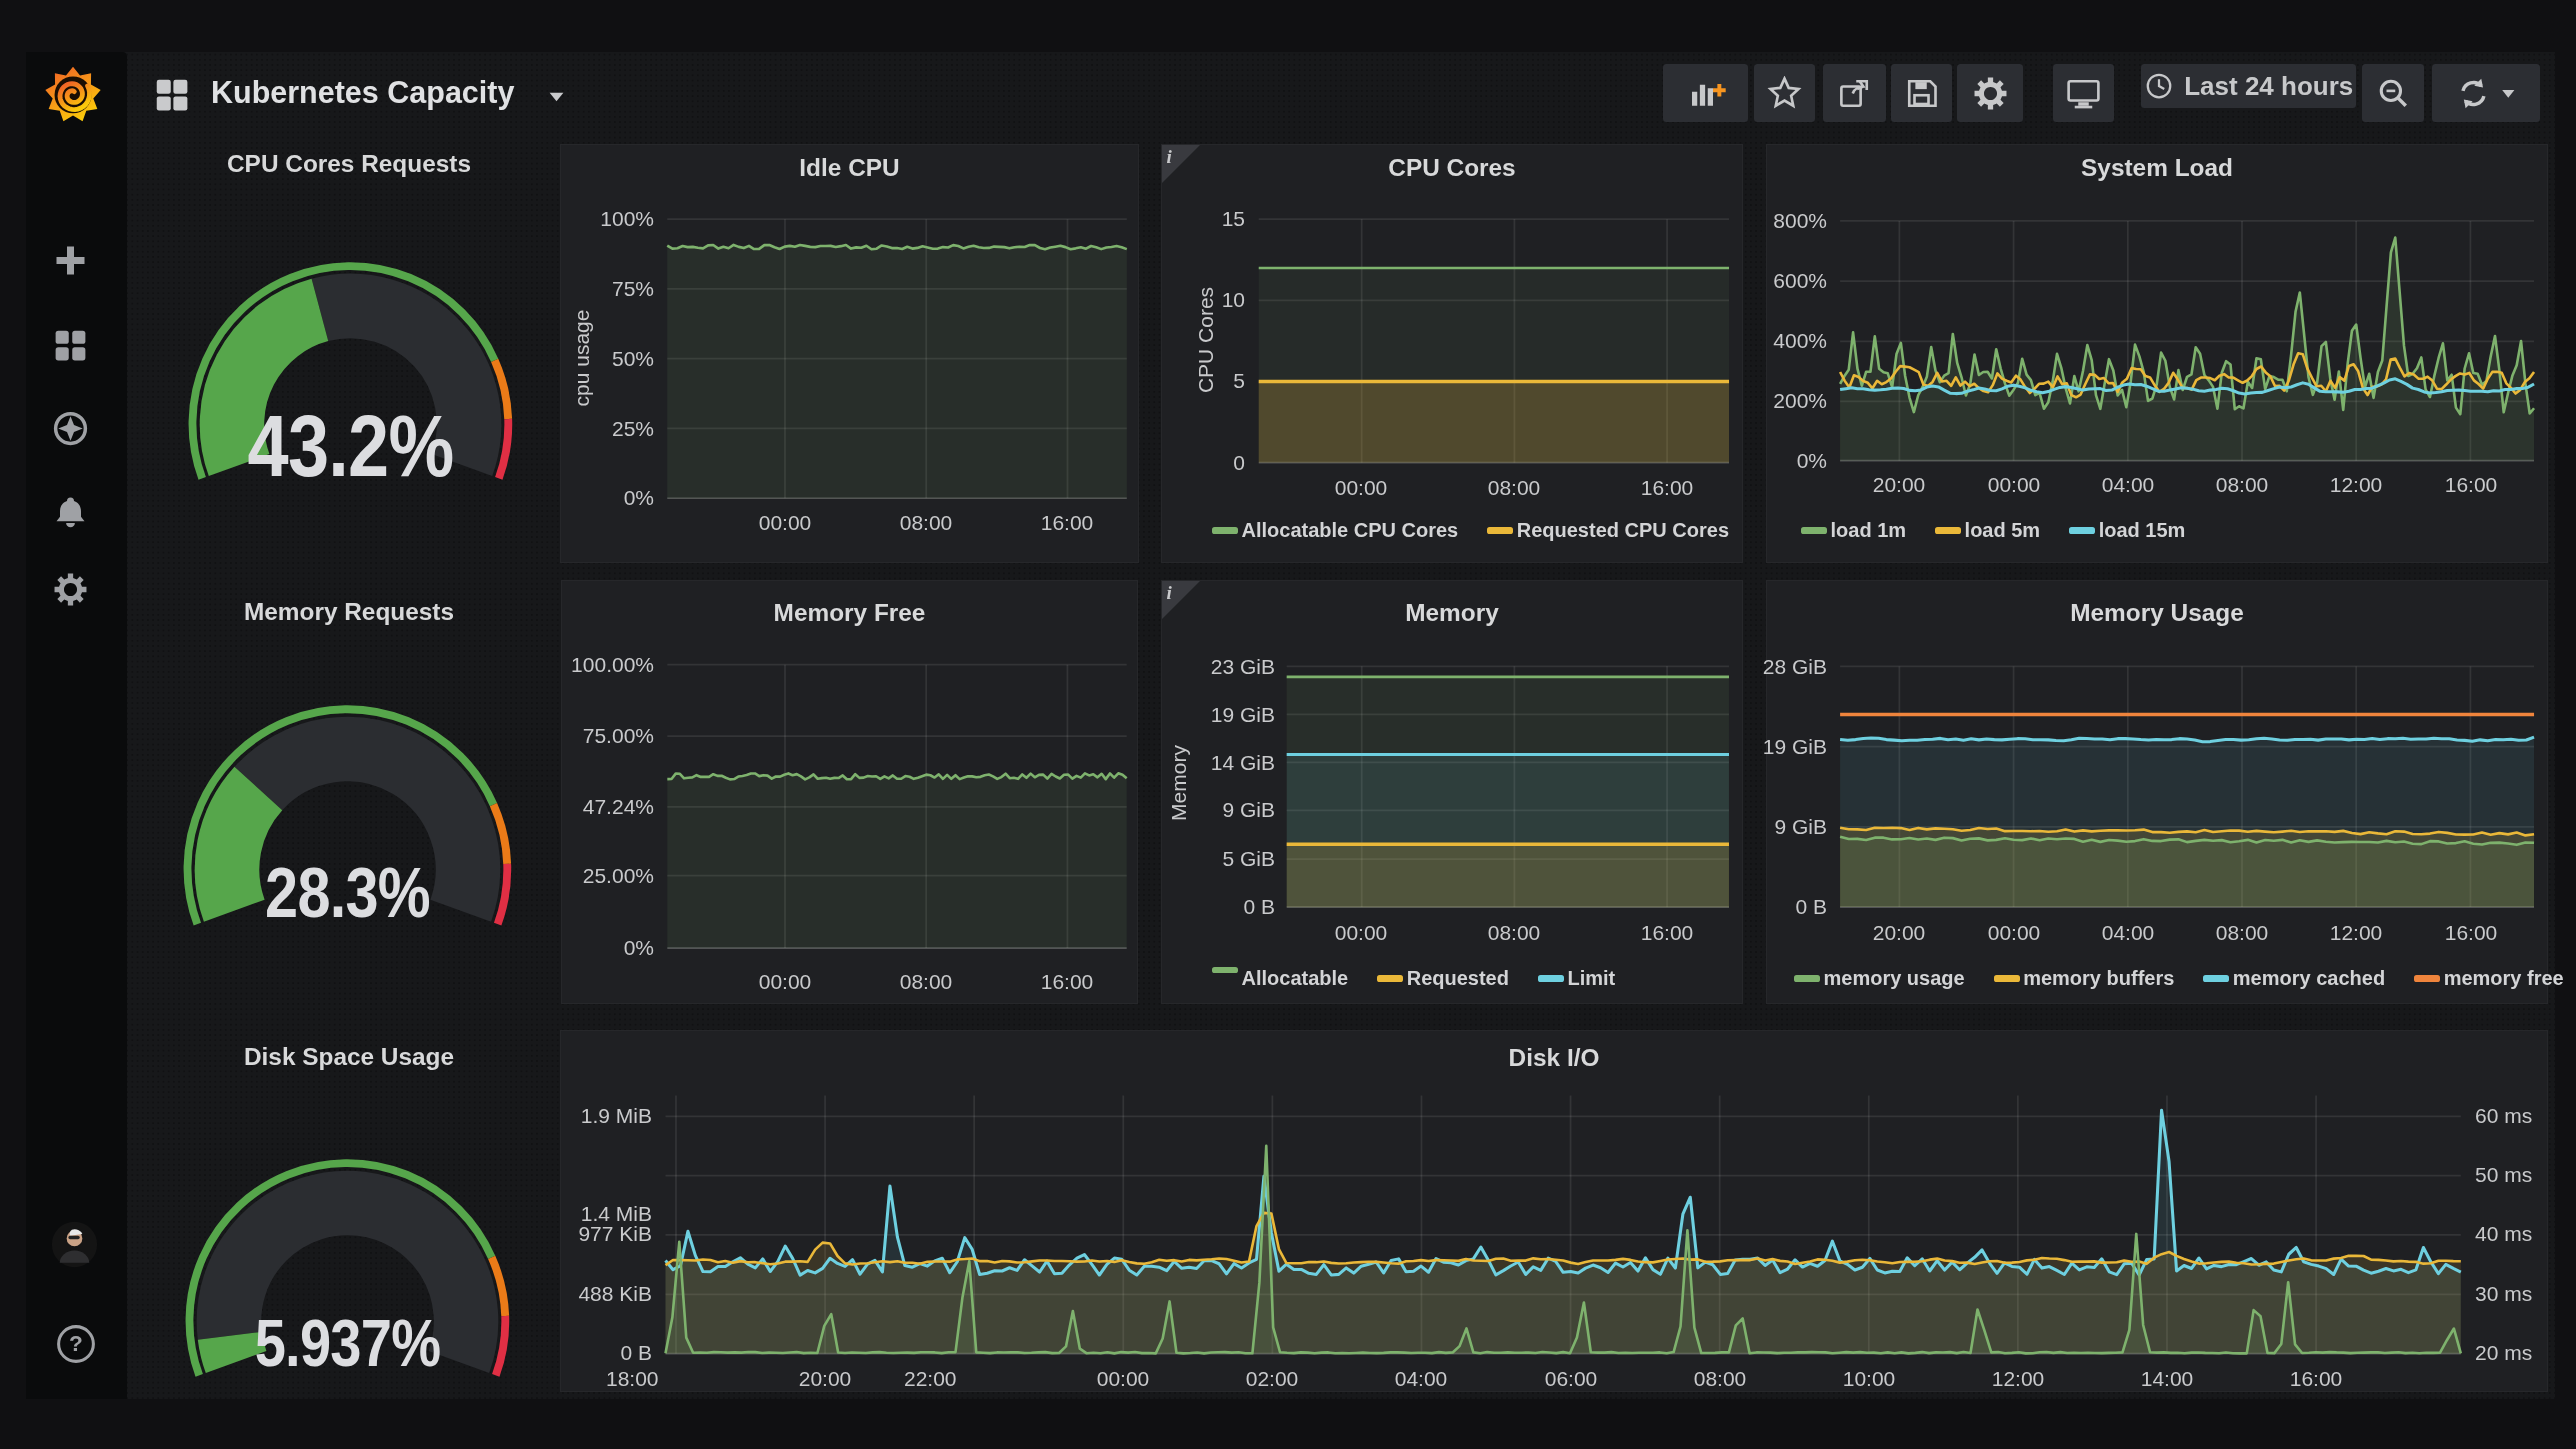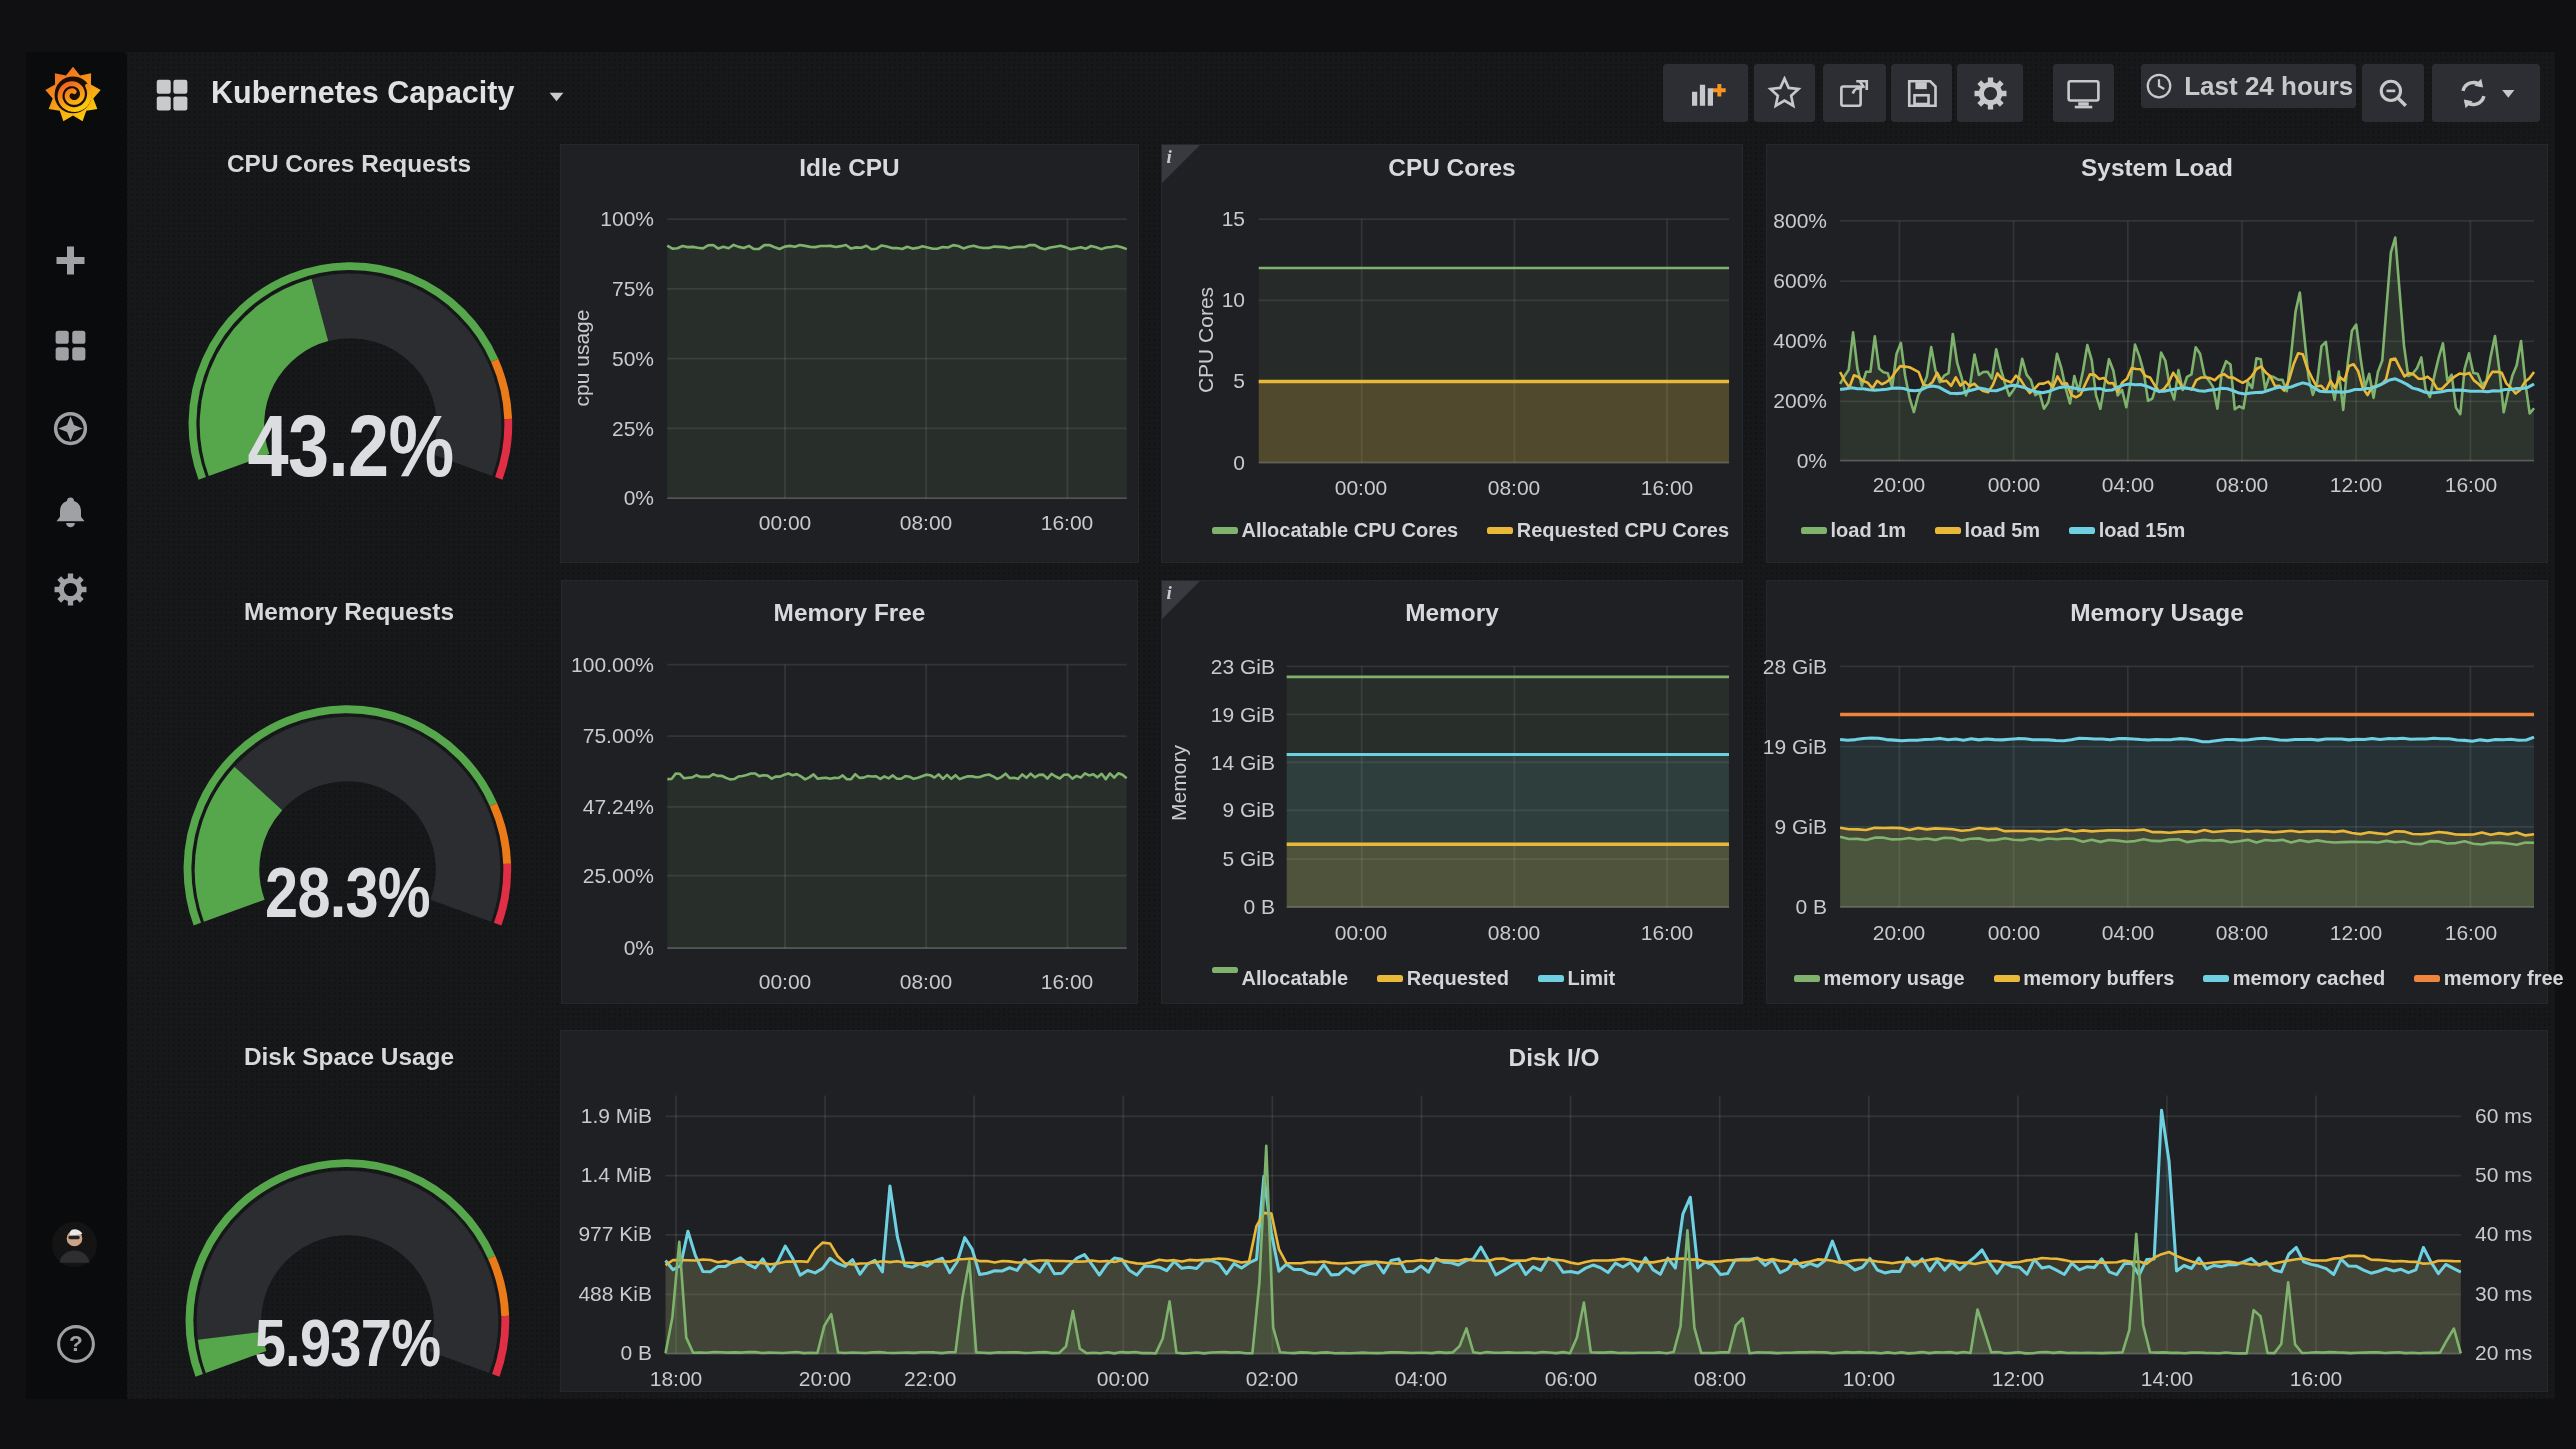--- a/index.html
+++ b/index.html
@@ -381,30 +381,30 @@
       <line x1="2656" y1="1256" x2="2656" y2="1552" stroke="rgba(255,255,255,0.09)" stroke-width="2"></line>
       <line x1="763" y1="1552" x2="2822" y2="1552" stroke="rgba(255,255,255,0.16)" stroke-width="2"></line>
       <polygon points="763.0,1445.3 771.6,1455.8 780.2,1451.3 788.7,1411.8 797.3,1439.7 805.9,1457.9 814.5,1458.2 823.1,1452.2 831.6,1452.1 840.2,1446.7 848.8,1442.1 857.4,1449.4 866.0,1453.7 874.5,1443.4 883.1,1457.9 891.7,1446.6 900.3,1428.7 908.8,1442.8 917.4,1462.0 926.0,1456.8 934.6,1459.5 943.2,1454.3 951.7,1442.7 960.3,1448.6 968.9,1452.0 977.5,1444.3 986.1,1461.0 994.6,1449.4 1003.2,1445.1 1011.8,1458.4 1020.4,1359.9 1029.0,1418.5 1037.5,1451.1 1046.1,1453.0 1054.7,1448.9 1063.3,1451.7 1071.8,1445.7 1080.4,1442.7 1089.0,1459.3 1097.6,1446.7 1106.2,1419.0 1114.7,1432.4 1123.3,1461.4 1131.9,1459.9 1140.5,1457.1 1149.1,1457.3 1157.6,1453.6 1166.2,1456.6 1174.8,1444.4 1183.4,1451.5 1192.0,1458.5 1200.5,1446.0 1209.1,1460.5 1217.7,1459.8 1226.3,1450.2 1234.9,1442.6 1243.4,1438.4 1252.0,1449.7 1260.6,1461.9 1269.2,1449.7 1277.8,1442.5 1286.3,1443.9 1294.9,1456.4 1303.5,1461.9 1312.1,1451.9 1320.6,1451.8 1329.2,1453.0 1337.8,1457.0 1346.4,1446.4 1355.0,1454.2 1363.5,1453.1 1372.1,1454.5 1380.7,1445.6 1389.3,1445.4 1397.9,1449.0 1406.4,1460.5 1415.0,1448.9 1423.6,1453.9 1432.2,1448.1 1440.8,1444.1 1449.3,1348.7 1457.9,1413.7 1466.5,1457.5 1475.1,1449.5 1483.7,1455.7 1492.2,1455.5 1500.8,1460.0 1509.4,1461.2 1518.0,1450.1 1526.5,1461.8 1535.1,1461.2 1543.7,1453.8 1552.3,1459.7 1560.9,1451.8 1569.4,1449.5 1578.0,1446.9 1586.6,1459.5 1595.2,1445.2 1603.8,1443.4 1612.3,1458.1 1620.9,1457.5 1629.5,1451.7 1638.1,1458.7 1646.7,1443.0 1655.2,1447.2 1663.8,1447.8 1672.4,1450.4 1681.0,1445.4 1689.5,1443.4 1698.1,1429.8 1706.7,1444.9 1715.3,1461.7 1723.9,1456.9 1732.4,1451.6 1741.0,1447.0 1749.6,1461.2 1758.2,1452.5 1766.8,1456.6 1775.3,1442.6 1783.9,1446.2 1792.5,1458.8 1801.1,1457.9 1809.7,1459.6 1818.2,1454.0 1826.8,1450.5 1835.4,1453.6 1844.0,1459.0 1852.6,1448.2 1861.1,1452.7 1869.7,1447.5 1878.3,1457.4 1886.9,1442.2 1895.5,1455.7 1904.0,1461.1 1912.6,1442.5 1921.2,1453.9 1929.8,1392.2 1938.3,1372.7 1946.9,1453.7 1955.5,1447.1 1964.1,1450.1 1972.7,1461.2 1981.2,1460.1 1989.8,1444.7 1998.4,1443.9 2007.0,1443.9 2015.6,1442.5 2024.1,1450.9 2032.7,1444.8 2041.3,1459.3 2049.9,1455.1 2058.5,1444.5 2067.0,1452.8 2075.6,1448.5 2084.2,1451.9 2092.8,1445.3 2101.3,1423.1 2109.9,1445.7 2118.5,1449.6 2127.1,1456.2 2135.7,1453.0 2144.2,1442.9 2152.8,1456.2 2161.4,1459.5 2170.0,1457.5 2178.6,1457.8 2187.1,1442.2 2195.7,1451.3 2204.3,1443.3 2212.9,1457.3 2221.5,1445.5 2230.0,1456.2 2238.6,1447.1 2247.2,1455.9 2255.8,1448.3 2264.4,1441.6 2272.9,1433.1 2281.5,1448.2 2290.1,1460.0 2298.7,1447.9 2307.2,1452.1 2315.8,1453.0 2324.4,1461.0 2333.0,1444.0 2341.6,1454.0 2350.1,1452.2 2358.7,1456.7 2367.3,1461.3 2375.9,1448.2 2384.5,1456.0 2393.0,1452.5 2401.6,1453.2 2410.2,1443.3 2418.8,1458.3 2427.4,1461.5 2435.9,1449.1 2444.5,1448.4 2453.1,1461.9 2461.7,1444.2 2470.3,1443.5 2478.8,1273.0 2487.4,1331.8 2496.0,1457.2 2504.6,1451.0 2513.2,1454.4 2521.7,1442.4 2530.3,1454.9 2538.9,1450.9 2547.5,1452.3 2556.0,1449.8 2564.6,1450.0 2573.2,1446.5 2581.8,1443.0 2590.4,1450.7 2598.9,1446.9 2607.5,1456.1 2616.1,1458.3 2624.7,1438.1 2633.3,1430.3 2641.8,1446.7 2650.4,1449.7 2659.0,1451.7 2667.6,1454.6 2676.2,1461.3 2684.7,1443.7 2693.3,1451.6 2701.9,1451.8 2710.5,1456.3 2719.1,1459.8 2727.6,1457.6 2736.2,1454.5 2744.8,1457.2 2753.4,1455.4 2761.9,1459.2 2770.5,1456.0 2779.1,1430.4 2787.7,1446.9 2796.3,1460.3 2804.8,1449.7 2813.4,1454.3 2822.0,1458.5 2822.0,1552.0 763.0,1552.0" fill="rgba(110,208,224,0.10)"></polygon>
       <polygon points="763.0,1450.6 771.6,1444.7 780.2,1444.9 788.7,1445.0 797.3,1445.3 805.9,1444.2 814.5,1444.7 823.1,1447.3 831.6,1445.9 840.2,1447.9 848.8,1446.0 857.4,1447.3 866.0,1447.2 874.5,1448.4 883.1,1449.5 891.7,1448.7 900.3,1446.6 908.8,1446.5 917.4,1446.1 926.0,1446.9 934.6,1432.8 943.2,1424.8 951.7,1425.7 960.3,1440.1 968.9,1448.6 977.5,1449.9 986.1,1448.7 994.6,1448.4 1003.2,1447.3 1011.8,1446.2 1020.4,1447.1 1029.0,1446.1 1037.5,1447.8 1046.1,1447.8 1054.7,1449.0 1063.3,1446.8 1071.9,1446.4 1080.4,1446.4 1089.0,1446.6 1097.6,1444.0 1106.2,1443.6 1114.7,1443.0 1123.3,1446.0 1131.9,1445.9 1140.5,1447.5 1149.1,1445.8 1157.6,1446.3 1166.2,1447.6 1174.8,1447.3 1183.4,1446.3 1192.0,1445.2 1200.5,1445.2 1209.1,1445.9 1217.7,1445.8 1226.3,1446.2 1234.9,1446.5 1243.4,1446.4 1252.0,1445.3 1260.6,1446.4 1269.2,1445.8 1277.8,1446.9 1286.3,1445.0 1294.9,1446.9 1303.5,1448.6 1312.1,1449.0 1320.6,1447.2 1329.2,1444.4 1337.8,1445.6 1346.4,1444.9 1355.0,1446.4 1363.5,1444.6 1372.1,1445.1 1380.7,1444.4 1389.3,1443.9 1397.9,1443.0 1406.4,1443.5 1415.0,1445.6 1423.6,1447.6 1432.2,1446.5 1440.8,1405.8 1449.3,1390.6 1457.9,1391.3 1466.5,1432.1 1475.1,1448.2 1483.6,1448.4 1492.2,1448.4 1500.8,1447.0 1509.4,1447.2 1518.0,1446.4 1526.5,1448.0 1535.1,1448.7 1543.7,1448.4 1552.3,1447.5 1560.9,1447.1 1569.4,1446.7 1578.0,1446.9 1586.6,1447.5 1595.2,1448.4 1603.8,1448.9 1612.3,1446.2 1620.9,1445.9 1629.5,1444.8 1638.1,1445.9 1646.7,1444.8 1655.2,1445.0 1663.8,1445.3 1672.4,1445.7 1681.0,1443.5 1689.5,1445.3 1698.1,1445.5 1706.7,1445.8 1715.3,1443.3 1723.9,1443.0 1732.4,1445.5 1741.0,1445.3 1749.6,1445.4 1758.2,1442.8 1766.8,1443.8 1775.3,1443.6 1783.9,1444.4 1792.5,1445.3 1801.1,1447.7 1809.7,1449.3 1818.2,1447.0 1826.8,1445.2 1835.4,1445.2 1844.0,1445.2 1852.6,1444.6 1861.1,1443.4 1869.7,1444.6 1878.3,1446.4 1886.9,1447.2 1895.5,1447.4 1904.0,1445.8 1912.6,1444.1 1921.2,1443.5 1929.8,1442.9 1938.3,1444.3 1946.9,1444.0 1955.5,1446.7 1964.1,1446.6 1972.7,1446.3 1981.2,1445.0 1989.8,1444.9 1998.4,1444.8 2007.0,1444.8 2015.6,1442.9 2024.1,1445.3 2032.7,1443.7 2041.3,1445.7 2049.9,1446.4 2058.5,1449.2 2067.0,1447.9 2075.6,1446.4 2084.2,1444.0 2092.8,1444.4 2101.3,1445.5 2109.9,1447.7 2118.5,1446.6 2127.1,1445.0 2135.7,1444.4 2144.2,1445.0 2152.8,1446.4 2161.4,1447.2 2170.0,1448.5 2178.6,1447.0 2187.1,1446.9 2195.7,1446.7 2204.3,1446.2 2212.9,1444.3 2221.5,1443.1 2230.0,1445.3 2238.6,1446.0 2247.2,1447.8 2255.8,1447.7 2264.4,1449.3 2272.9,1447.6 2281.5,1446.2 2290.1,1445.9 2298.7,1447.8 2307.2,1447.7 2315.8,1447.0 2324.4,1445.1 2333.0,1444.4 2341.6,1442.4 2350.1,1443.0 2358.7,1443.2 2367.3,1444.8 2375.9,1446.7 2384.5,1446.5 2393.0,1446.6 2401.6,1446.3 2410.2,1447.7 2418.8,1447.6 2427.4,1447.3 2435.9,1445.4 2444.5,1446.8 2453.1,1446.5 2461.7,1449.1 2470.3,1442.0 2478.8,1438.0 2487.4,1435.5 2496.0,1440.0 2504.6,1443.5 2513.2,1446.4 2521.7,1448.8 2530.3,1448.5 2538.9,1447.5 2547.5,1446.9 2556.0,1446.6 2564.6,1447.8 2573.2,1448.5 2581.8,1449.8 2590.4,1449.6 2598.9,1449.1 2607.5,1448.8 2616.1,1446.9 2624.7,1445.2 2633.3,1443.8 2641.8,1442.9 2650.4,1445.1 2659.0,1445.3 2667.6,1445.2 2676.2,1443.1 2684.7,1442.4 2693.3,1439.8 2701.9,1439.9 2710.5,1440.1 2719.1,1444.3 2727.6,1444.6 2736.2,1445.2 2744.8,1446.3 2753.4,1445.9 2761.9,1446.5 2770.5,1446.8 2779.1,1448.9 2787.7,1448.4 2796.3,1445.6 2804.8,1445.6 2813.4,1446.0 2822.0,1446.1 2822.0,1552.0 763.0,1552.0" fill="rgba(234,184,57,0.14)"></polygon>
       <polygon points="763.0,1551.7 770.9,1510.4 778.8,1423.7 786.8,1533.7 794.7,1551.1 802.6,1550.9 810.5,1551.0 818.4,1550.4 826.4,1550.5 834.3,1550.9 842.2,1550.6 850.1,1550.9 858.0,1550.2 866.0,1550.3 873.9,1551.3 881.8,1550.9 889.7,1551.0 897.6,1551.4 905.5,1550.8 913.5,1550.3 921.4,1551.5 929.3,1551.1 937.2,1551.3 945.1,1520.2 953.1,1506.8 961.0,1550.8 968.9,1551.4 976.8,1550.8 984.7,1551.1 992.7,1551.3 1000.6,1550.7 1008.5,1550.3 1016.4,1551.0 1024.3,1551.3 1032.3,1551.1 1040.2,1550.9 1048.1,1551.2 1056.0,1550.5 1063.9,1550.5 1071.8,1550.7 1079.8,1551.5 1087.7,1550.5 1095.6,1550.4 1103.5,1488.1 1111.4,1446.0 1119.4,1550.6 1127.3,1551.1 1135.2,1551.5 1143.1,1550.7 1151.0,1550.8 1159.0,1550.7 1166.9,1550.7 1174.8,1551.4 1182.7,1551.1 1190.6,1550.6 1198.6,1550.4 1206.5,1551.5 1214.4,1551.3 1222.3,1543.8 1230.2,1503.3 1238.2,1546.4 1246.1,1551.7 1254.0,1551.1 1261.9,1551.7 1269.8,1550.5 1277.8,1551.8 1285.7,1550.3 1293.6,1550.9 1301.5,1550.2 1309.4,1551.5 1317.3,1551.3 1325.3,1551.8 1333.2,1534.7 1341.1,1492.2 1349.0,1551.1 1356.9,1551.8 1364.9,1551.4 1372.8,1550.8 1380.7,1551.8 1388.6,1550.8 1396.5,1550.5 1404.5,1550.3 1412.4,1550.9 1420.3,1550.5 1428.2,1551.7 1436.1,1551.7 1444.1,1470.7 1452.0,1313.6 1459.9,1521.9 1467.8,1550.5 1475.7,1551.1 1483.7,1551.5 1491.6,1550.6 1499.5,1550.9 1507.4,1551.6 1515.3,1550.9 1523.2,1550.7 1531.2,1551.6 1539.1,1551.5 1547.0,1551.6 1554.9,1551.3 1562.8,1550.9 1570.8,1551.3 1578.7,1551.5 1586.6,1551.2 1594.5,1550.6 1602.4,1550.7 1610.4,1550.9 1618.3,1551.4 1626.2,1551.1 1634.1,1551.1 1642.0,1551.5 1650.0,1550.4 1657.9,1551.2 1665.8,1550.7 1673.7,1543.5 1681.6,1523.1 1689.5,1550.6 1697.5,1551.7 1705.4,1550.3 1713.3,1551.1 1721.2,1551.1 1729.1,1550.6 1737.1,1551.1 1745.0,1551.0 1752.9,1550.9 1760.8,1551.3 1768.7,1550.2 1776.7,1550.8 1784.6,1551.5 1792.5,1550.4 1800.4,1551.6 1808.3,1533.6 1816.3,1493.4 1824.2,1550.5 1832.1,1550.9 1840.0,1550.9 1847.9,1550.3 1855.9,1551.3 1863.8,1551.0 1871.7,1551.3 1879.6,1551.1 1887.5,1551.1 1895.5,1551.0 1903.4,1550.7 1911.3,1551.6 1919.2,1550.3 1927.1,1521.0 1935.0,1410.7 1943.0,1522.3 1950.9,1551.4 1958.8,1551.3 1966.7,1551.2 1974.6,1550.7 1982.6,1550.7 1990.5,1519.6 1998.4,1511.8 2006.3,1551.7 2014.2,1550.7 2022.2,1550.8 2030.1,1550.9 2038.0,1551.5 2045.9,1551.0 2053.8,1551.1 2061.8,1550.6 2069.7,1550.6 2077.6,1550.3 2085.5,1550.5 2093.4,1550.6 2101.3,1551.6 2109.3,1551.0 2117.2,1550.4 2125.1,1550.9 2133.0,1550.4 2140.9,1551.1 2148.9,1550.9 2156.8,1551.6 2164.7,1550.6 2172.6,1551.6 2180.5,1550.6 2188.5,1551.8 2196.4,1551.2 2204.3,1550.3 2212.2,1551.5 2220.1,1550.6 2228.1,1550.8 2236.0,1550.4 2243.9,1551.5 2251.8,1550.3 2259.7,1551.4 2267.7,1501.5 2275.6,1525.5 2283.5,1550.7 2291.4,1550.3 2299.3,1551.7 2307.2,1551.2 2315.2,1550.5 2323.1,1551.8 2331.0,1551.7 2338.9,1550.5 2346.8,1550.2 2354.8,1551.2 2362.7,1550.4 2370.6,1551.4 2378.5,1551.0 2386.4,1551.3 2394.4,1551.1 2402.3,1551.4 2410.2,1551.5 2418.1,1551.2 2426.0,1551.1 2434.0,1550.7 2441.9,1524.9 2449.8,1414.8 2457.7,1519.2 2465.6,1550.5 2473.6,1550.9 2481.5,1550.7 2489.4,1551.2 2497.3,1551.1 2505.2,1551.6 2513.2,1550.9 2521.1,1550.8 2529.0,1551.2 2536.9,1551.4 2544.8,1551.7 2552.7,1550.7 2560.7,1551.6 2568.6,1551.8 2576.5,1551.8 2584.4,1502.2 2592.3,1509.1 2600.3,1551.4 2608.2,1551.5 2616.1,1541.1 2624.0,1470.2 2631.9,1541.4 2639.9,1551.4 2647.8,1551.1 2655.7,1550.5 2663.6,1550.9 2671.5,1550.3 2679.5,1550.7 2687.4,1550.9 2695.3,1551.5 2703.2,1551.1 2711.1,1550.9 2719.1,1550.6 2727.0,1550.7 2734.9,1551.3 2742.8,1550.9 2750.7,1550.5 2758.6,1551.5 2766.6,1551.1 2774.5,1551.7 2782.4,1551.1 2790.3,1551.2 2798.2,1550.9 2806.2,1536.4 2814.1,1523.3 2822.0,1551.8 2822.0,1552.0 763.0,1552.0" fill="rgba(126,178,109,0.12)"></polygon>
       <polyline points="763.0,1445.3 771.6,1455.8 780.2,1451.3 788.7,1411.8 797.3,1439.7 805.9,1457.9 814.5,1458.2 823.1,1452.2 831.6,1452.1 840.2,1446.7 848.8,1442.1 857.4,1449.4 866.0,1453.7 874.5,1443.4 883.1,1457.9 891.7,1446.6 900.3,1428.7 908.8,1442.8 917.4,1462.0 926.0,1456.8 934.6,1459.5 943.2,1454.3 951.7,1442.7 960.3,1448.6 968.9,1452.0 977.5,1444.3 986.1,1461.0 994.6,1449.4 1003.2,1445.1 1011.8,1458.4 1020.4,1359.9 1029.0,1418.5 1037.5,1451.1 1046.1,1453.0 1054.7,1448.9 1063.3,1451.7 1071.8,1445.7 1080.4,1442.7 1089.0,1459.3 1097.6,1446.7 1106.2,1419.0 1114.7,1432.4 1123.3,1461.4 1131.9,1459.9 1140.5,1457.1 1149.1,1457.3 1157.6,1453.6 1166.2,1456.6 1174.8,1444.4 1183.4,1451.5 1192.0,1458.5 1200.5,1446.0 1209.1,1460.5 1217.7,1459.8 1226.3,1450.2 1234.9,1442.6 1243.4,1438.4 1252.0,1449.7 1260.6,1461.9 1269.2,1449.7 1277.8,1442.5 1286.3,1443.9 1294.9,1456.4 1303.5,1461.9 1312.1,1451.9 1320.6,1451.8 1329.2,1453.0 1337.8,1457.0 1346.4,1446.4 1355.0,1454.2 1363.5,1453.1 1372.1,1454.5 1380.7,1445.6 1389.3,1445.4 1397.9,1449.0 1406.4,1460.5 1415.0,1448.9 1423.6,1453.9 1432.2,1448.1 1440.8,1444.1 1449.3,1348.7 1457.9,1413.7 1466.5,1457.5 1475.1,1449.5 1483.7,1455.7 1492.2,1455.5 1500.8,1460.0 1509.4,1461.2 1518.0,1450.1 1526.5,1461.8 1535.1,1461.2 1543.7,1453.8 1552.3,1459.7 1560.9,1451.8 1569.4,1449.5 1578.0,1446.9 1586.6,1459.5 1595.2,1445.2 1603.8,1443.4 1612.3,1458.1 1620.9,1457.5 1629.5,1451.7 1638.1,1458.7 1646.7,1443.0 1655.2,1447.2 1663.8,1447.8 1672.4,1450.4 1681.0,1445.4 1689.5,1443.4 1698.1,1429.8 1706.7,1444.9 1715.3,1461.7 1723.9,1456.9 1732.4,1451.6 1741.0,1447.0 1749.6,1461.2 1758.2,1452.5 1766.8,1456.6 1775.3,1442.6 1783.9,1446.2 1792.5,1458.8 1801.1,1457.9 1809.7,1459.6 1818.2,1454.0 1826.8,1450.5 1835.4,1453.6 1844.0,1459.0 1852.6,1448.2 1861.1,1452.7 1869.7,1447.5 1878.3,1457.4 1886.9,1442.2 1895.5,1455.7 1904.0,1461.1 1912.6,1442.5 1921.2,1453.9 1929.8,1392.2 1938.3,1372.7 1946.9,1453.7 1955.5,1447.1 1964.1,1450.1 1972.7,1461.2 1981.2,1460.1 1989.8,1444.7 1998.4,1443.9 2007.0,1443.9 2015.6,1442.5 2024.1,1450.9 2032.7,1444.8 2041.3,1459.3 2049.9,1455.1 2058.5,1444.5 2067.0,1452.8 2075.6,1448.5 2084.2,1451.9 2092.8,1445.3 2101.3,1423.1 2109.9,1445.7 2118.5,1449.6 2127.1,1456.2 2135.7,1453.0 2144.2,1442.9 2152.8,1456.2 2161.4,1459.5 2170.0,1457.5 2178.6,1457.8 2187.1,1442.2 2195.7,1451.3 2204.3,1443.3 2212.9,1457.3 2221.5,1445.5 2230.0,1456.2 2238.6,1447.1 2247.2,1455.9 2255.8,1448.3 2264.4,1441.6 2272.9,1433.1 2281.5,1448.2 2290.1,1460.0 2298.7,1447.9 2307.2,1452.1 2315.8,1453.0 2324.4,1461.0 2333.0,1444.0 2341.6,1454.0 2350.1,1452.2 2358.7,1456.7 2367.3,1461.3 2375.9,1448.2 2384.5,1456.0 2393.0,1452.5 2401.6,1453.2 2410.2,1443.3 2418.8,1458.3 2427.4,1461.5 2435.9,1449.1 2444.5,1448.4 2453.1,1461.9 2461.7,1444.2 2470.3,1443.5 2478.8,1273.0 2487.4,1331.8 2496.0,1457.2 2504.6,1451.0 2513.2,1454.4 2521.7,1442.4 2530.3,1454.9 2538.9,1450.9 2547.5,1452.3 2556.0,1449.8 2564.6,1450.0 2573.2,1446.5 2581.8,1443.0 2590.4,1450.7 2598.9,1446.9 2607.5,1456.1 2616.1,1458.3 2624.7,1438.1 2633.3,1430.3 2641.8,1446.7 2650.4,1449.7 2659.0,1451.7 2667.6,1454.6 2676.2,1461.3 2684.7,1443.7 2693.3,1451.6 2701.9,1451.8 2710.5,1456.3 2719.1,1459.8 2727.6,1457.6 2736.2,1454.5 2744.8,1457.2 2753.4,1455.4 2761.9,1459.2 2770.5,1456.0 2779.1,1430.4 2787.7,1446.9 2796.3,1460.3 2804.8,1449.7 2813.4,1454.3 2822.0,1458.5" fill="none" stroke="#6ed0e0" stroke-width="3.5" stroke-linejoin="round"></polyline>
       <polyline points="763.0,1450.6 771.6,1444.7 780.2,1444.9 788.7,1445.0 797.3,1445.3 805.9,1444.2 814.5,1444.7 823.1,1447.3 831.6,1445.9 840.2,1447.9 848.8,1446.0 857.4,1447.3 866.0,1447.2 874.5,1448.4 883.1,1449.5 891.7,1448.7 900.3,1446.6 908.8,1446.5 917.4,1446.1 926.0,1446.9 934.6,1432.8 943.2,1424.8 951.7,1425.7 960.3,1440.1 968.9,1448.6 977.5,1449.9 986.1,1448.7 994.6,1448.4 1003.2,1447.3 1011.8,1446.2 1020.4,1447.1 1029.0,1446.1 1037.5,1447.8 1046.1,1447.8 1054.7,1449.0 1063.3,1446.8 1071.9,1446.4 1080.4,1446.4 1089.0,1446.6 1097.6,1444.0 1106.2,1443.6 1114.7,1443.0 1123.3,1446.0 1131.9,1445.9 1140.5,1447.5 1149.1,1445.8 1157.6,1446.3 1166.2,1447.6 1174.8,1447.3 1183.4,1446.3 1192.0,1445.2 1200.5,1445.2 1209.1,1445.9 1217.7,1445.8 1226.3,1446.2 1234.9,1446.5 1243.4,1446.4 1252.0,1445.3 1260.6,1446.4 1269.2,1445.8 1277.8,1446.9 1286.3,1445.0 1294.9,1446.9 1303.5,1448.6 1312.1,1449.0 1320.6,1447.2 1329.2,1444.4 1337.8,1445.6 1346.4,1444.9 1355.0,1446.4 1363.5,1444.6 1372.1,1445.1 1380.7,1444.4 1389.3,1443.9 1397.9,1443.0 1406.4,1443.5 1415.0,1445.6 1423.6,1447.6 1432.2,1446.5 1440.8,1405.8 1449.3,1390.6 1457.9,1391.3 1466.5,1432.1 1475.1,1448.2 1483.6,1448.4 1492.2,1448.4 1500.8,1447.0 1509.4,1447.2 1518.0,1446.4 1526.5,1448.0 1535.1,1448.7 1543.7,1448.4 1552.3,1447.5 1560.9,1447.1 1569.4,1446.7 1578.0,1446.9 1586.6,1447.5 1595.2,1448.4 1603.8,1448.9 1612.3,1446.2 1620.9,1445.9 1629.5,1444.8 1638.1,1445.9 1646.7,1444.8 1655.2,1445.0 1663.8,1445.3 1672.4,1445.7 1681.0,1443.5 1689.5,1445.3 1698.1,1445.5 1706.7,1445.8 1715.3,1443.3 1723.9,1443.0 1732.4,1445.5 1741.0,1445.3 1749.6,1445.4 1758.2,1442.8 1766.8,1443.8 1775.3,1443.6 1783.9,1444.4 1792.5,1445.3 1801.1,1447.7 1809.7,1449.3 1818.2,1447.0 1826.8,1445.2 1835.4,1445.2 1844.0,1445.2 1852.6,1444.6 1861.1,1443.4 1869.7,1444.6 1878.3,1446.4 1886.9,1447.2 1895.5,1447.4 1904.0,1445.8 1912.6,1444.1 1921.2,1443.5 1929.8,1442.9 1938.3,1444.3 1946.9,1444.0 1955.5,1446.7 1964.1,1446.6 1972.7,1446.3 1981.2,1445.0 1989.8,1444.9 1998.4,1444.8 2007.0,1444.8 2015.6,1442.9 2024.1,1445.3 2032.7,1443.7 2041.3,1445.7 2049.9,1446.4 2058.5,1449.2 2067.0,1447.9 2075.6,1446.4 2084.2,1444.0 2092.8,1444.4 2101.3,1445.5 2109.9,1447.7 2118.5,1446.6 2127.1,1445.0 2135.7,1444.4 2144.2,1445.0 2152.8,1446.4 2161.4,1447.2 2170.0,1448.5 2178.6,1447.0 2187.1,1446.9 2195.7,1446.7 2204.3,1446.2 2212.9,1444.3 2221.5,1443.1 2230.0,1445.3 2238.6,1446.0 2247.2,1447.8 2255.8,1447.7 2264.4,1449.3 2272.9,1447.6 2281.5,1446.2 2290.1,1445.9 2298.7,1447.8 2307.2,1447.7 2315.8,1447.0 2324.4,1445.1 2333.0,1444.4 2341.6,1442.4 2350.1,1443.0 2358.7,1443.2 2367.3,1444.8 2375.9,1446.7 2384.5,1446.5 2393.0,1446.6 2401.6,1446.3 2410.2,1447.7 2418.8,1447.6 2427.4,1447.3 2435.9,1445.4 2444.5,1446.8 2453.1,1446.5 2461.7,1449.1 2470.3,1442.0 2478.8,1438.0 2487.4,1435.5 2496.0,1440.0 2504.6,1443.5 2513.2,1446.4 2521.7,1448.8 2530.3,1448.5 2538.9,1447.5 2547.5,1446.9 2556.0,1446.6 2564.6,1447.8 2573.2,1448.5 2581.8,1449.8 2590.4,1449.6 2598.9,1449.1 2607.5,1448.8 2616.1,1446.9 2624.7,1445.2 2633.3,1443.8 2641.8,1442.9 2650.4,1445.1 2659.0,1445.3 2667.6,1445.2 2676.2,1443.1 2684.7,1442.4 2693.3,1439.8 2701.9,1439.9 2710.5,1440.1 2719.1,1444.3 2727.6,1444.6 2736.2,1445.2 2744.8,1446.3 2753.4,1445.9 2761.9,1446.5 2770.5,1446.8 2779.1,1448.9 2787.7,1448.4 2796.3,1445.6 2804.8,1445.6 2813.4,1446.0 2822.0,1446.1" fill="none" stroke="#eab839" stroke-width="3" stroke-linejoin="round"></polyline>
       <polyline points="763.0,1551.7 770.9,1510.4 778.8,1423.7 786.8,1533.7 794.7,1551.1 802.6,1550.9 810.5,1551.0 818.4,1550.4 826.4,1550.5 834.3,1550.9 842.2,1550.6 850.1,1550.9 858.0,1550.2 866.0,1550.3 873.9,1551.3 881.8,1550.9 889.7,1551.0 897.6,1551.4 905.5,1550.8 913.5,1550.3 921.4,1551.5 929.3,1551.1 937.2,1551.3 945.1,1520.2 953.1,1506.8 961.0,1550.8 968.9,1551.4 976.8,1550.8 984.7,1551.1 992.7,1551.3 1000.6,1550.7 1008.5,1550.3 1016.4,1551.0 1024.3,1551.3 1032.3,1551.1 1040.2,1550.9 1048.1,1551.2 1056.0,1550.5 1063.9,1550.5 1071.8,1550.7 1079.8,1551.5 1087.7,1550.5 1095.6,1550.4 1103.5,1488.1 1111.4,1446.0 1119.4,1550.6 1127.3,1551.1 1135.2,1551.5 1143.1,1550.7 1151.0,1550.8 1159.0,1550.7 1166.9,1550.7 1174.8,1551.4 1182.7,1551.1 1190.6,1550.6 1198.6,1550.4 1206.5,1551.5 1214.4,1551.3 1222.3,1543.8 1230.2,1503.3 1238.2,1546.4 1246.1,1551.7 1254.0,1551.1 1261.9,1551.7 1269.8,1550.5 1277.8,1551.8 1285.7,1550.3 1293.6,1550.9 1301.5,1550.2 1309.4,1551.5 1317.3,1551.3 1325.3,1551.8 1333.2,1534.7 1341.1,1492.2 1349.0,1551.1 1356.9,1551.8 1364.9,1551.4 1372.8,1550.8 1380.7,1551.8 1388.6,1550.8 1396.5,1550.5 1404.5,1550.3 1412.4,1550.9 1420.3,1550.5 1428.2,1551.7 1436.1,1551.7 1444.1,1470.7 1452.0,1313.6 1459.9,1521.9 1467.8,1550.5 1475.7,1551.1 1483.7,1551.5 1491.6,1550.6 1499.5,1550.9 1507.4,1551.6 1515.3,1550.9 1523.2,1550.7 1531.2,1551.6 1539.1,1551.5 1547.0,1551.6 1554.9,1551.3 1562.8,1550.9 1570.8,1551.3 1578.7,1551.5 1586.6,1551.2 1594.5,1550.6 1602.4,1550.7 1610.4,1550.9 1618.3,1551.4 1626.2,1551.1 1634.1,1551.1 1642.0,1551.5 1650.0,1550.4 1657.9,1551.2 1665.8,1550.7 1673.7,1543.5 1681.6,1523.1 1689.5,1550.6 1697.5,1551.7 1705.4,1550.3 1713.3,1551.1 1721.2,1551.1 1729.1,1550.6 1737.1,1551.1 1745.0,1551.0 1752.9,1550.9 1760.8,1551.3 1768.7,1550.2 1776.7,1550.8 1784.6,1551.5 1792.5,1550.4 1800.4,1551.6 1808.3,1533.6 1816.3,1493.4 1824.2,1550.5 1832.1,1550.9 1840.0,1550.9 1847.9,1550.3 1855.9,1551.3 1863.8,1551.0 1871.7,1551.3 1879.6,1551.1 1887.5,1551.1 1895.5,1551.0 1903.4,1550.7 1911.3,1551.6 1919.2,1550.3 1927.1,1521.0 1935.0,1410.7 1943.0,1522.3 1950.9,1551.4 1958.8,1551.3 1966.7,1551.2 1974.6,1550.7 1982.6,1550.7 1990.5,1519.6 1998.4,1511.8 2006.3,1551.7 2014.2,1550.7 2022.2,1550.8 2030.1,1550.9 2038.0,1551.5 2045.9,1551.0 2053.8,1551.1 2061.8,1550.6 2069.7,1550.6 2077.6,1550.3 2085.5,1550.5 2093.4,1550.6 2101.3,1551.6 2109.3,1551.0 2117.2,1550.4 2125.1,1550.9 2133.0,1550.4 2140.9,1551.1 2148.9,1550.9 2156.8,1551.6 2164.7,1550.6 2172.6,1551.6 2180.5,1550.6 2188.5,1551.8 2196.4,1551.2 2204.3,1550.3 2212.2,1551.5 2220.1,1550.6 2228.1,1550.8 2236.0,1550.4 2243.9,1551.5 2251.8,1550.3 2259.7,1551.4 2267.7,1501.5 2275.6,1525.5 2283.5,1550.7 2291.4,1550.3 2299.3,1551.7 2307.2,1551.2 2315.2,1550.5 2323.1,1551.8 2331.0,1551.7 2338.9,1550.5 2346.8,1550.2 2354.8,1551.2 2362.7,1550.4 2370.6,1551.4 2378.5,1551.0 2386.4,1551.3 2394.4,1551.1 2402.3,1551.4 2410.2,1551.5 2418.1,1551.2 2426.0,1551.1 2434.0,1550.7 2441.9,1524.9 2449.8,1414.8 2457.7,1519.2 2465.6,1550.5 2473.6,1550.9 2481.5,1550.7 2489.4,1551.2 2497.3,1551.1 2505.2,1551.6 2513.2,1550.9 2521.1,1550.8 2529.0,1551.2 2536.9,1551.4 2544.8,1551.7 2552.7,1550.7 2560.7,1551.6 2568.6,1551.8 2576.5,1551.8 2584.4,1502.2 2592.3,1509.1 2600.3,1551.4 2608.2,1551.5 2616.1,1541.1 2624.0,1470.2 2631.9,1541.4 2639.9,1551.4 2647.8,1551.1 2655.7,1550.5 2663.6,1550.9 2671.5,1550.3 2679.5,1550.7 2687.4,1550.9 2695.3,1551.5 2703.2,1551.1 2711.1,1550.9 2719.1,1550.6 2727.0,1550.7 2734.9,1551.3 2742.8,1550.9 2750.7,1550.5 2758.6,1551.5 2766.6,1551.1 2774.5,1551.7 2782.4,1551.1 2790.3,1551.2 2798.2,1550.9 2806.2,1536.4 2814.1,1523.3 2822.0,1551.8" fill="none" stroke="#7eb26d" stroke-width="3" stroke-linejoin="round"></polyline>
     </svg>
 <div class="lab r" style="left:434px;top:1052px;width:192px;">1.9 MiB</div>
-    <div class="lab r" style="left:434px;top:1111px;width:192px;">1.4 MiB</div>
+    <div class="lab r" style="left:434px;top:1150px;width:192px;">1.4 MiB</div>
     <div class="lab r" style="left:434px;top:1170px;width:192px;">977 KiB</div>
     <div class="lab r" style="left:434px;top:1230px;width:192px;">488 KiB</div>
     <div class="lab r" style="left:434px;top:1289px;width:192px;">0 B</div>
 <div class="lab" style="left:2449px;top:1052px;">60 ms</div>
     <div class="lab" style="left:2449px;top:1111px;">50 ms</div>
     <div class="lab" style="left:2449px;top:1170px;">40 ms</div>
     <div class="lab" style="left:2449px;top:1230px;">30 ms</div>
     <div class="lab" style="left:2449px;top:1289px;">20 ms</div>
-<div class="lab" style="left:580px;top:1315px;width:140px;text-align:center;">18:00</div>
+<div class="lab" style="left:580px;top:1315px;width:140px;text-align:left;">18:00</div>
     <div class="lab" style="left:729px;top:1315px;width:140px;text-align:center;">20:00</div>
     <div class="lab" style="left:878px;top:1315px;width:140px;text-align:left;">22:00</div>
     <div class="lab" style="left:1027px;top:1315px;width:140px;text-align:center;">00:00</div>
     <div class="lab" style="left:1176px;top:1315px;width:140px;text-align:center;">02:00</div>
     <div class="lab" style="left:1325px;top:1315px;width:140px;text-align:center;">04:00</div>
     <div class="lab" style="left:1475px;top:1315px;width:140px;text-align:center;">06:00</div>
     <div class="lab" style="left:1624px;top:1315px;width:140px;text-align:center;">08:00</div>
     <div class="lab" style="left:1773px;top:1315px;width:140px;text-align:center;">10:00</div>
     <div class="lab" style="left:1922px;top:1315px;width:140px;text-align:center;">12:00</div>
     <div class="lab" style="left:2071px;top:1315px;width:140px;text-align:center;">14:00</div>

